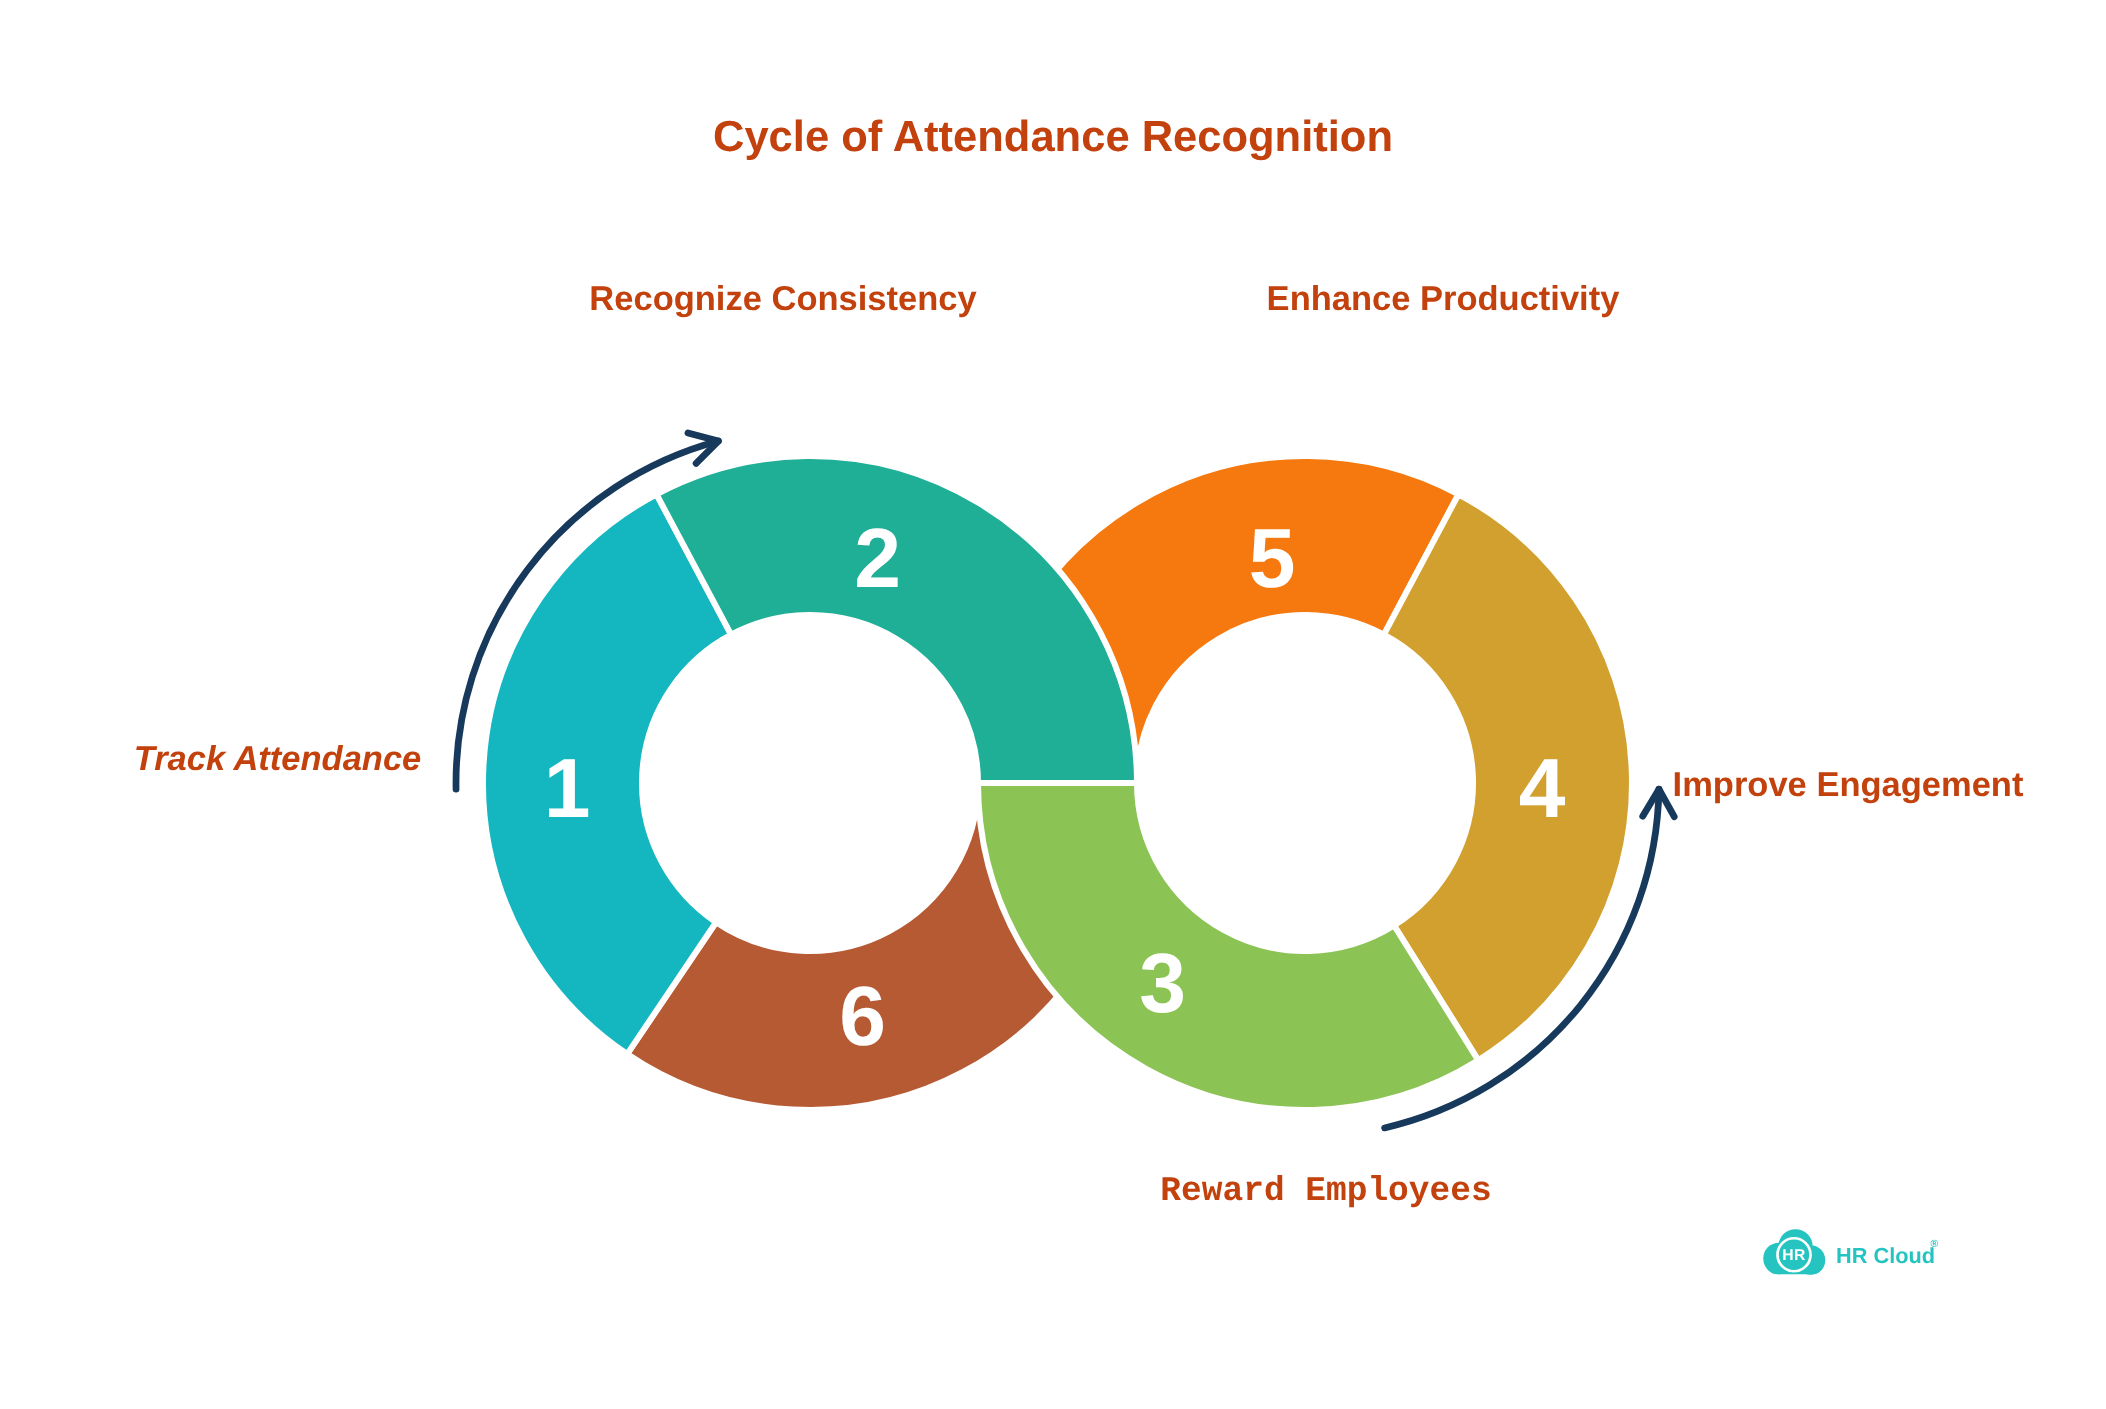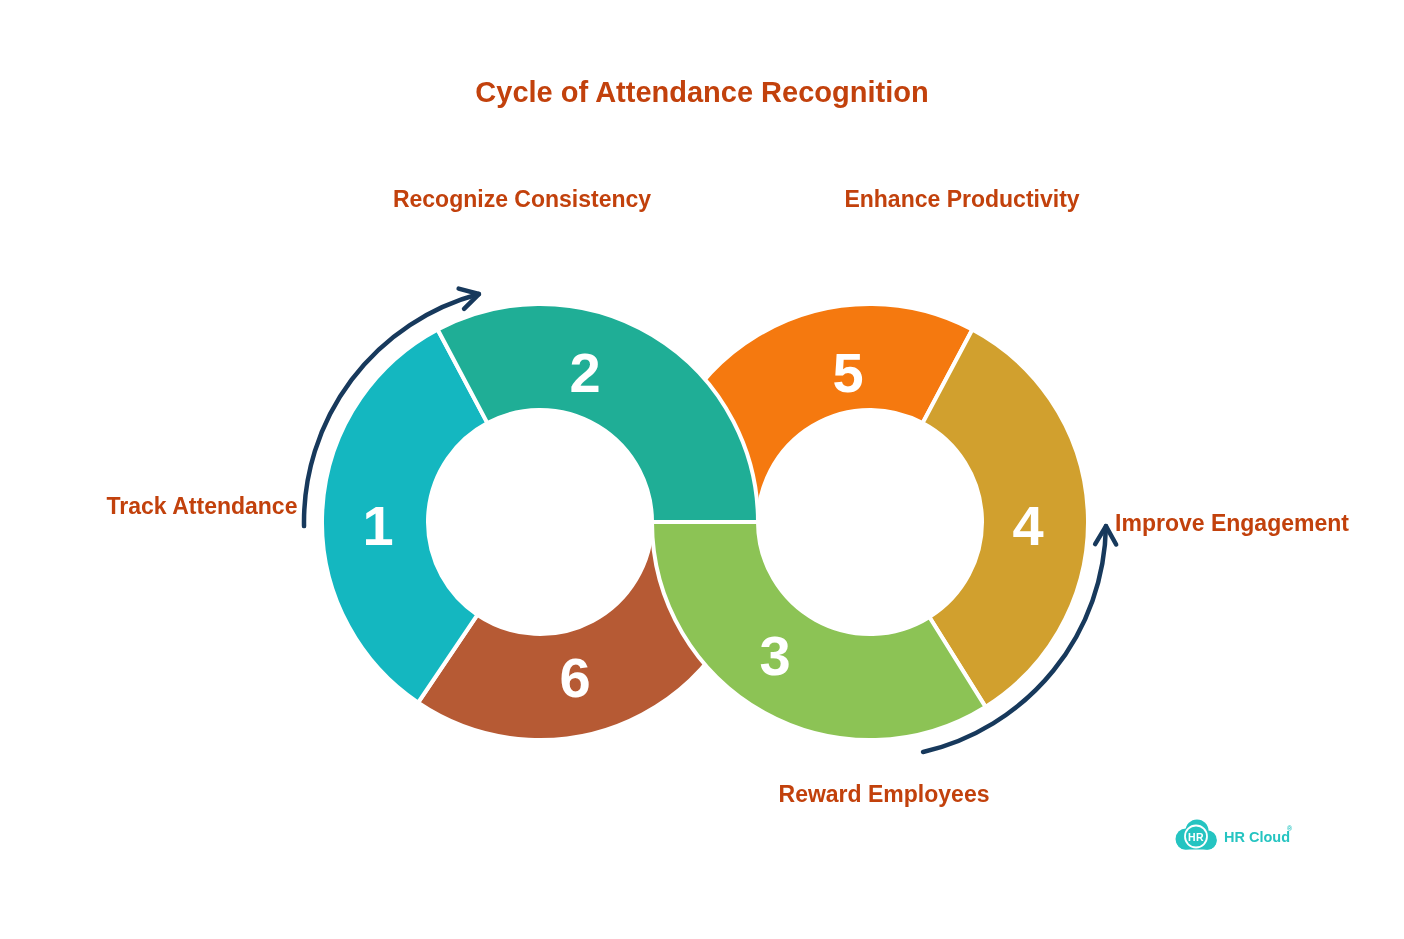--- a/index.html
+++ b/index.html
@@ -10,24 +10,24 @@
   .title{
     position:absolute;left:702px;top:92px;transform:translate(-50%,-50%);
     font-size:29px;font-weight:700;color:#c2410c;white-space:nowrap;
   }
   .step-label{
     position:absolute;transform:translate(-50%,-50%);
     font-size:23px;font-weight:700;color:#c2410c;white-space:nowrap;
   }
   #lbl-recognize{left:522px;top:199px;}
   #lbl-enhance{left:924px;top:199px;margin-left:38px;}
-  #lbl-track{left:202px;top:506px;}
+  #lbl-track{left:185px;top:506px;font-style:italic;}
   #lbl-improve{left:1232px;top:523px;text-align:right;}
   #lbl-maintain{left:522px;top:794px;}
-  #lbl-reward{left:884px;top:794px;}
+  #lbl-reward{left:884px;top:794px;font-family:Liberation Mono, monospace;}
   svg#diagram{position:absolute;left:0;top:0;width:1404px;height:939px;}
   .seg-num{
     font-family:"Liberation Sans",sans-serif;font-weight:700;font-size:56px;
     fill:#ffffff;text-anchor:middle;dominant-baseline:central;
   }
   .logo-badge{
     font-family:"Liberation Sans",sans-serif;font-weight:700;font-size:10.5px;
     fill:#ffffff;text-anchor:middle;dominant-baseline:central;letter-spacing:.3px;
   }
   .logo-name{

